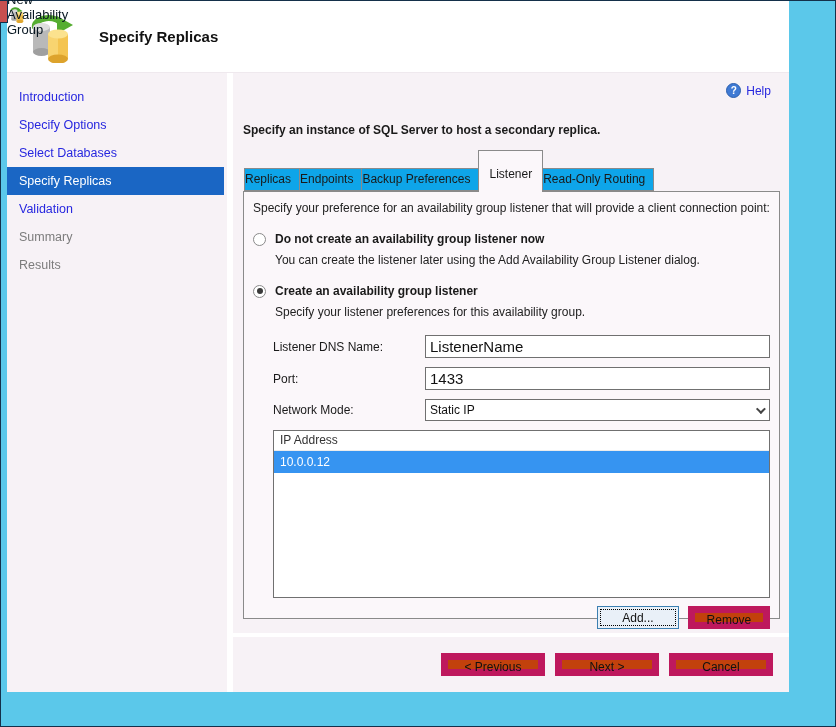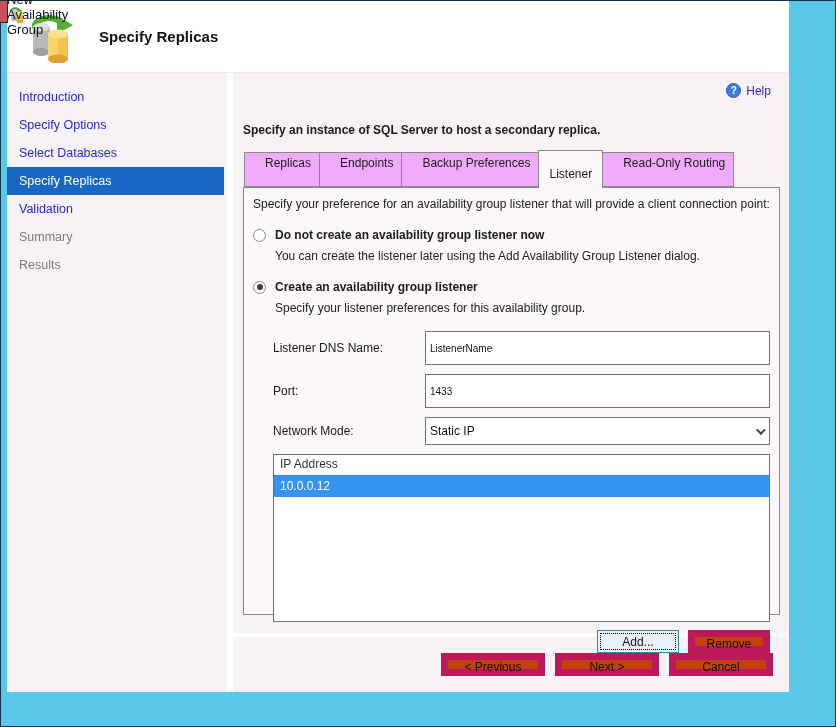--- a/index.html
+++ b/index.html
@@ -76,22 +76,22 @@
   .help-icon {
     width:15px; height:15px; border-radius:50%;
     background:#3f7ad4; border:1px solid #2b5fae;
     color:#fff; font-weight:bold; font-size:10px;
     display:flex; align-items:center; justify-content:center;
   }
   .instruction { font-weight:bold; font-size:12px; margin-top:50px; }
 
   .tabs { display:flex; margin-top:13px; position:relative; z-index:2; padding-left:1px; }
   .tab {
-    background:#f0abfc; border:1px solid #8a8a8a; border-left:none;
-    padding:3px 8px 4px 20px; font-size:12px; cursor:default; margin-top:2px;
+    background:#0ea5e9; border:1px solid #8a8a8a; border-left:none;
+    padding:3px 8px 4px 0; font-size:12px; cursor:default; margin-top:18px;
   }
   .tab:first-child { border-left:1px solid #8a8a8a; }
   .tab.active {
     background:#fbf7fa; border:1px solid #8a8a8a; border-bottom:none;
     margin-top:0; padding:16px 10px 7px 10px; margin-bottom:-1px; margin-left:-1px;
   }
 
   .tab-panel {
     border:1px solid #8a8a8a; background:#fbf7fa;
     height:428px; padding:9px 9px 16px 9px; position:relative; z-index:1;
@@ -106,25 +106,25 @@
     display:flex; align-items:center; justify-content:center;
   }
   .radio.checked::after { content:""; width:6px; height:6px; border-radius:50%; background:#3a3a3a; }
   .radio-label { font-weight:bold; font-size:12px; }
   .radio-desc { margin:7px 0 0 22px; font-size:12px; color:#222; }
 
   .form-area { margin:16px 0 0 20px; }
   .form-row { display:flex; align-items:center; margin-bottom:9px; }
   .form-label { width:152px; flex:none; font-size:12px; }
   .text-input {
-    flex:1; height:34px; border:1px solid #707070; background:#fff;
-    font-family:"Liberation Sans", sans-serif; font-size:10px; padding:0 4px; color:#111;
+    flex:1; height:23px; border:1px solid #707070; background:#fff;
+    font-family:"Liberation Sans", sans-serif; font-size:15px; padding:0 4px; color:#111;
   }
   .combo {
-    flex:1; height:28px; border:1px solid #707070; background:#fff;
+    flex:1; height:22px; border:1px solid #707070; background:#fff;
     display:flex; align-items:center; justify-content:space-between;
     padding:0 6px 0 4px; font-size:12px; color:#111; cursor:default;
   }
   .chevron-down {
     width:7px; height:7px; border-right:2px solid #444; border-bottom:2px solid #444;
     transform:rotate(45deg) translateY(-2px);
   }
 
   .ip-list { margin-left:20px; border:1px solid #707070; background:#fff; height:168px; }
   .ip-list-header {

